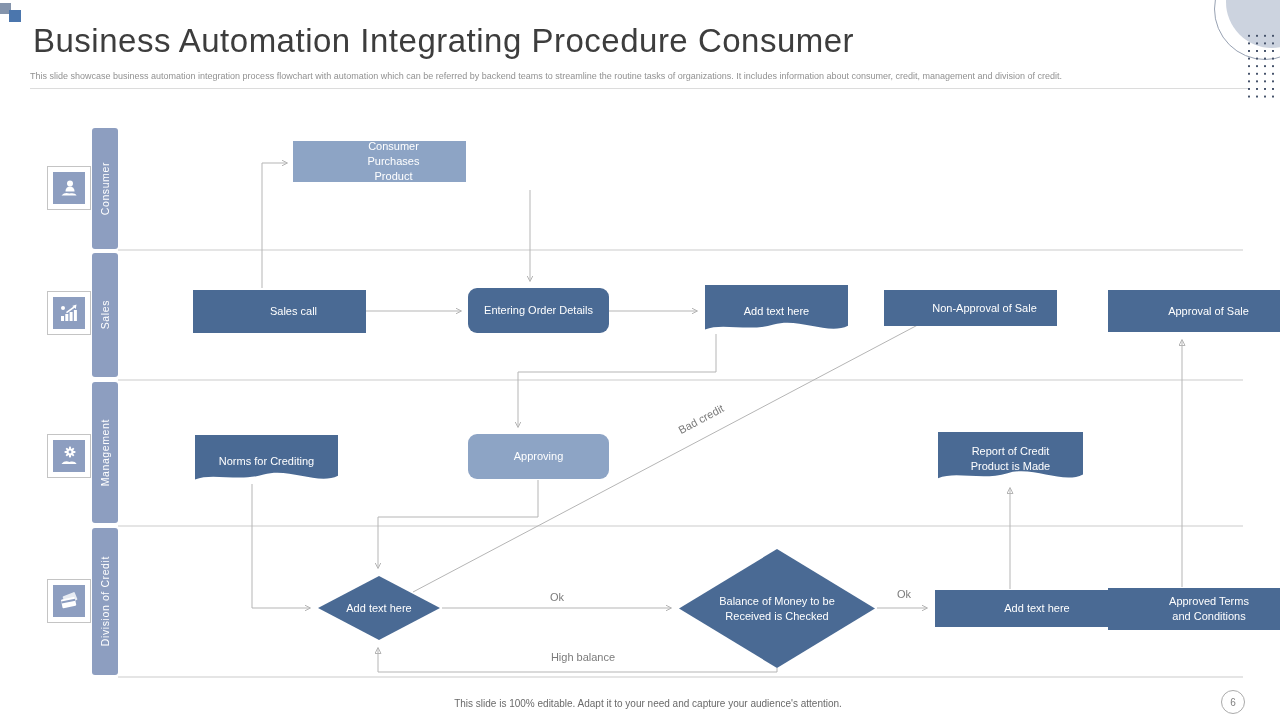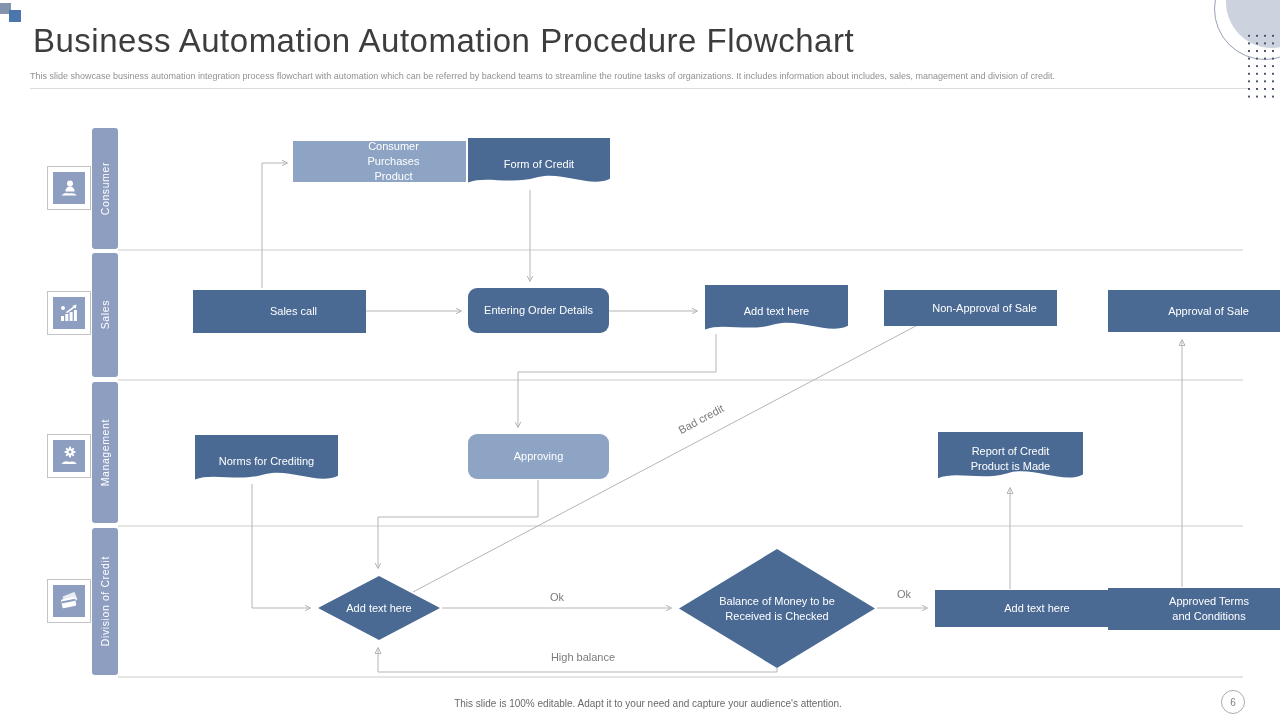--- a/index.html
+++ b/index.html
@@ -67,22 +67,22 @@
 <body>
 
 <div id="slide">
 
   <div class="sq1"></div>
   <div class="sq2"></div>
   <div class="circle-fill"></div>
   <div class="circle-ring"></div>
   <div class="dots"></div>
 
-  <div id="title">Business Automation Automation Procedure Flowchart</div>
-  <div id="subtitle">This slide showcase business automation integration process flowchart with automation which can be referred by backend teams to streamline the routine tasks of organizations. It includes information about includes, sales, management and division of credit.</div>
+  <div id="title">Business Automation Integrating Procedure Consumer</div>
+  <div id="subtitle">This slide showcase business automation integration process flowchart with automation which can be referred by backend teams to streamline the routine tasks of organizations. It includes information about consumer, credit, management and division of credit.</div>
   <div class="hrule"></div>
 
   <svg id="edges" width="1280" height="720">
     <defs>
       <marker id="arr" markerWidth="8" markerHeight="8" refX="5.5" refY="3" orient="auto">
         <path d="M0 0 L6 3 L0 6 Z" fill="#a8a8a8" stroke="none"></path>
       </marker>
     </defs>
 
     <line x1="118" y1="250" x2="1243" y2="250"></line>
@@ -166,26 +166,20 @@
         <rect x="4.5" y="9" width="14" height="9" rx="1" fill="#ffffff"></rect>
         <rect x="4.5" y="11" width="14" height="2" fill="#8d9ec0"></rect>
       </g>
     </svg>
       </div>
     </div>
 
   <div class="node rect light" style="left:293px;top:141px;width:145px;height:41px;">
     <span class="nlabel" style="max-width:92px;">Consumer Purchases Product</span>
     </div>
-  <div class="node doc" style="left:468px;top:138px;width:142px;height:52px;">
-    <svg class="docshape" viewBox="0 0 100 42" preserveAspectRatio="none">
-      <path d="M0 0 H100 V33 C86 41 66 26 48 32 C30 38 12 30 0 36 Z" fill="#4a6a94"></path>
-      </svg>
-    <span class="nlabel">Form of Credit</span>
-    </div>
 
   <div class="node rect" style="left:193px;top:290px;width:145px;height:43px;">
     <span class="nlabel">Sales call</span>
     </div>
   <div class="node round" style="left:468px;top:288px;width:141px;height:45px;">
     <span class="nlabel">Entering Order Details</span>
     </div>
   <div class="node doc" style="left:705px;top:285px;width:143px;height:52px;">
     <svg class="docshape" viewBox="0 0 100 42" preserveAspectRatio="none">
       <path d="M0 0 H100 V33 C86 41 66 26 48 32 C30 38 12 30 0 36 Z" fill="#4a6a94"></path>

